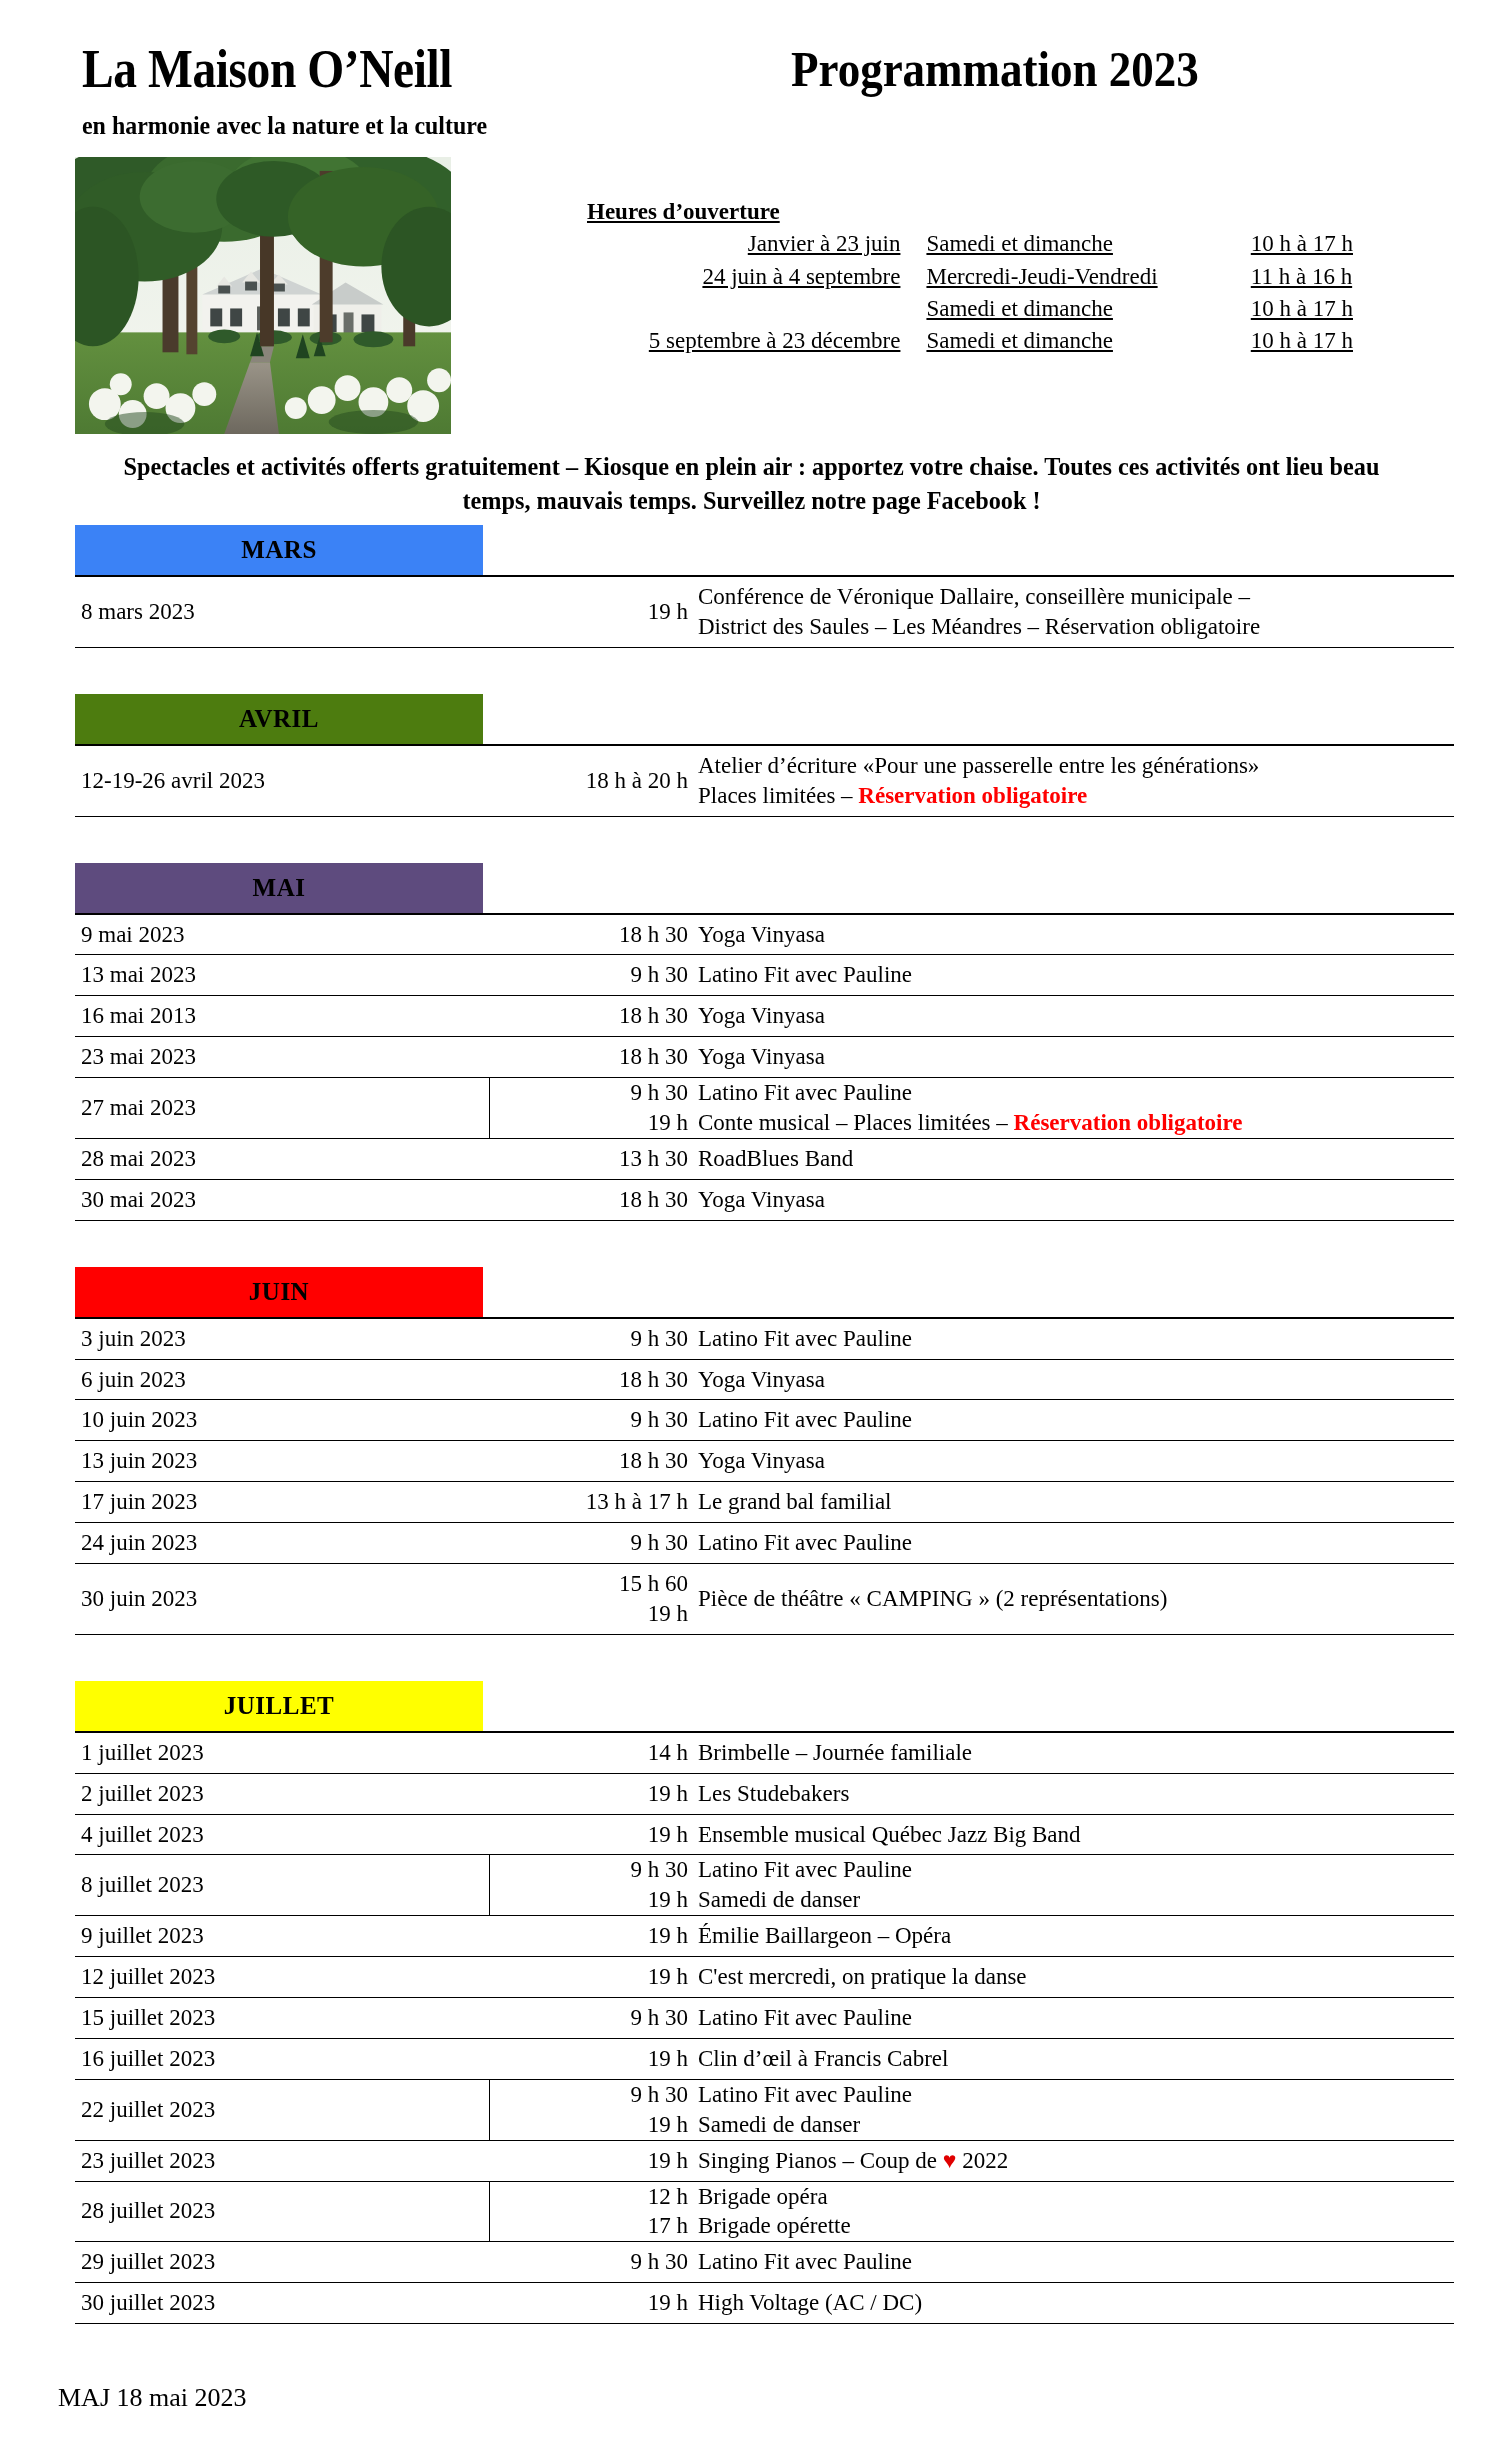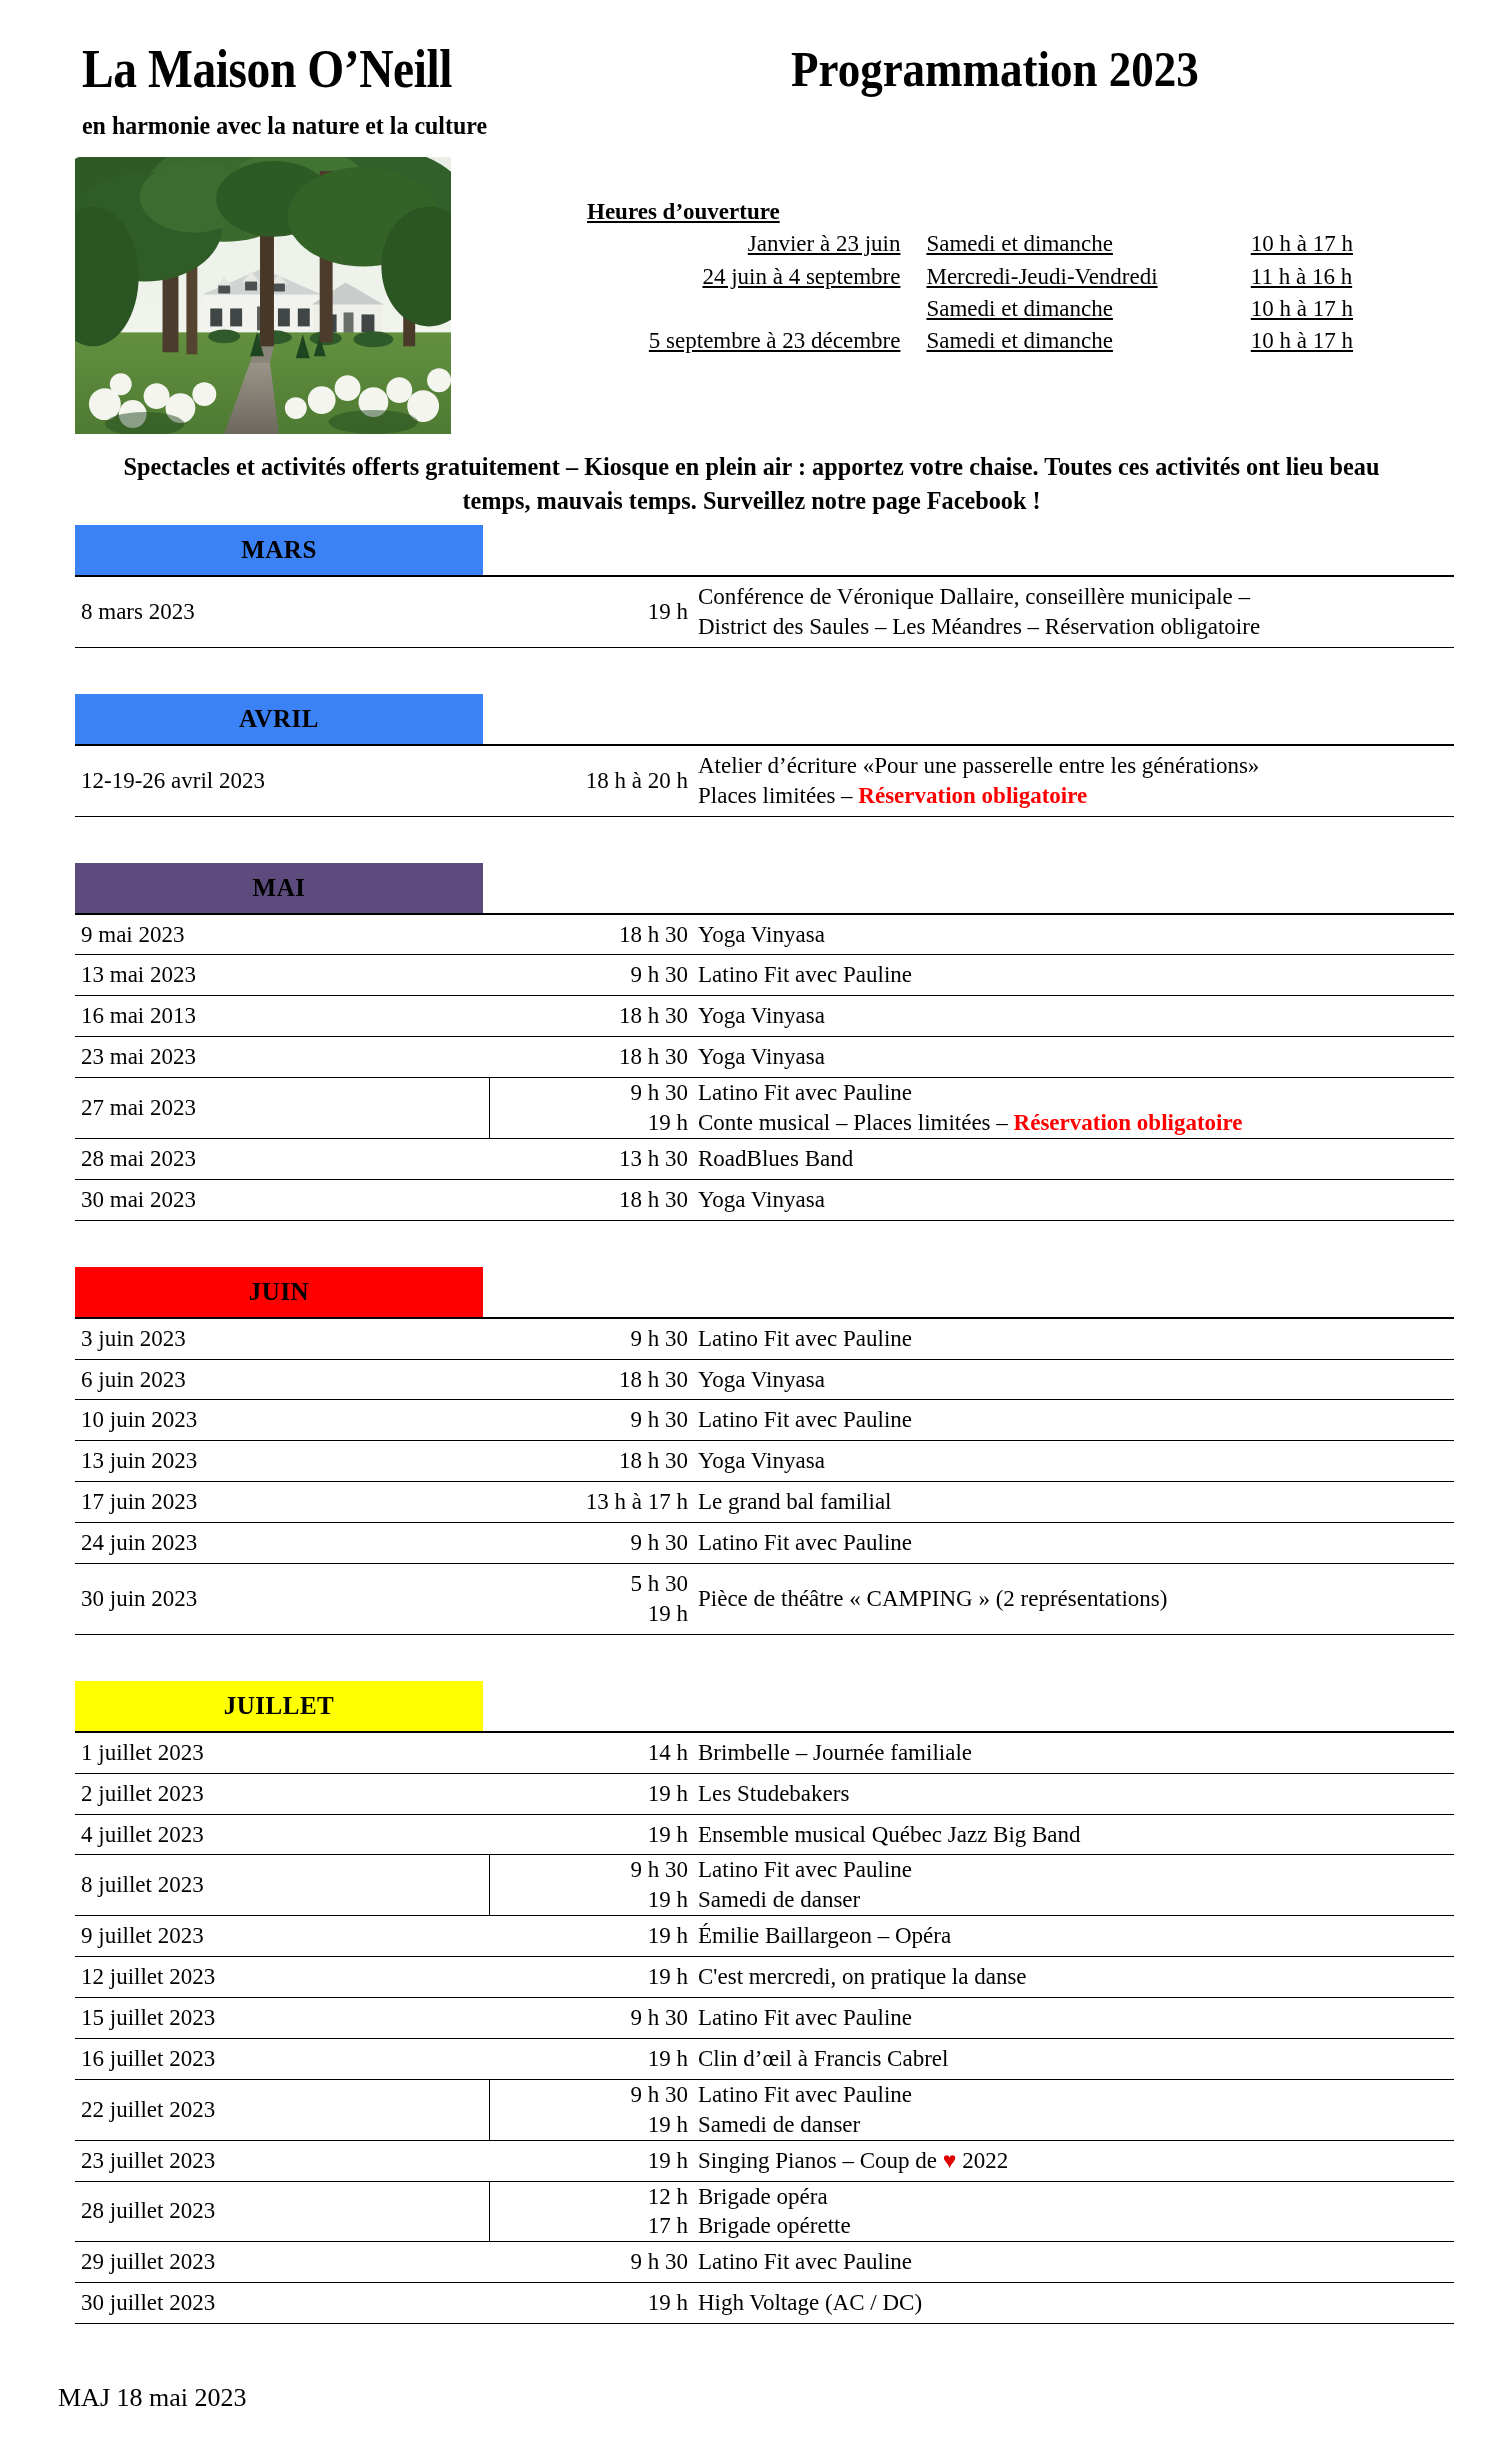--- a/index.html
+++ b/index.html
@@ -306,21 +306,21 @@
               <td class="col-desc">
                 <div>Conférence de Véronique Dallaire, conseillère municipale –</div>
                 <div>District des Saules – Les Méandres – Réservation obligatoire</div>
               </td>
             </tr>
           </tbody>
         </table>
       </div>
       <div class="month-gap"></div>
       <div class="month-block">
-        <div class="month-banner" style="background: #3b82f6; color: rgb(0, 0, 0);">AVRIL</div>
+        <div class="month-banner" style="background: #4d7c0f; color: rgb(0, 0, 0);">AVRIL</div>
         <table class="month-table">
           <tbody>
             <tr class="rule-top sep">
               <td class="col-date">12-19-26 avril 2023</td>
               <td class="col-time">18 h à 20 h</td>
               <td class="col-desc">
                 <div>Atelier d’écriture «Pour une passerelle entre les générations»</div>
                 <div><span>Places limitées – </span><span class="red">Réservation obligatoire</span></div>
               </td>
             </tr>
@@ -411,21 +411,21 @@
               <td class="col-desc">Le grand bal familial</td>
             </tr>
             <tr class="sep">
               <td class="col-date">24 juin 2023</td>
               <td class="col-time">9 h 30</td>
               <td class="col-desc">Latino Fit avec Pauline</td>
             </tr>
             <tr class="sep">
               <td class="col-date">30 juin 2023</td>
               <td class="col-time">
-                <div>5 h 30</div>
+                <div>15 h 60</div>
                 <div>19 h</div>
               </td>
               <td class="col-desc">Pièce de théâtre « CAMPING » (2 représentations)</td>
             </tr>
           </tbody>
         </table>
       </div>
       <div class="month-gap"></div>
       <div class="month-block">
         <div class="month-banner" style="background: rgb(255, 255, 0); color: rgb(0, 0, 0);">JUILLET</div>

